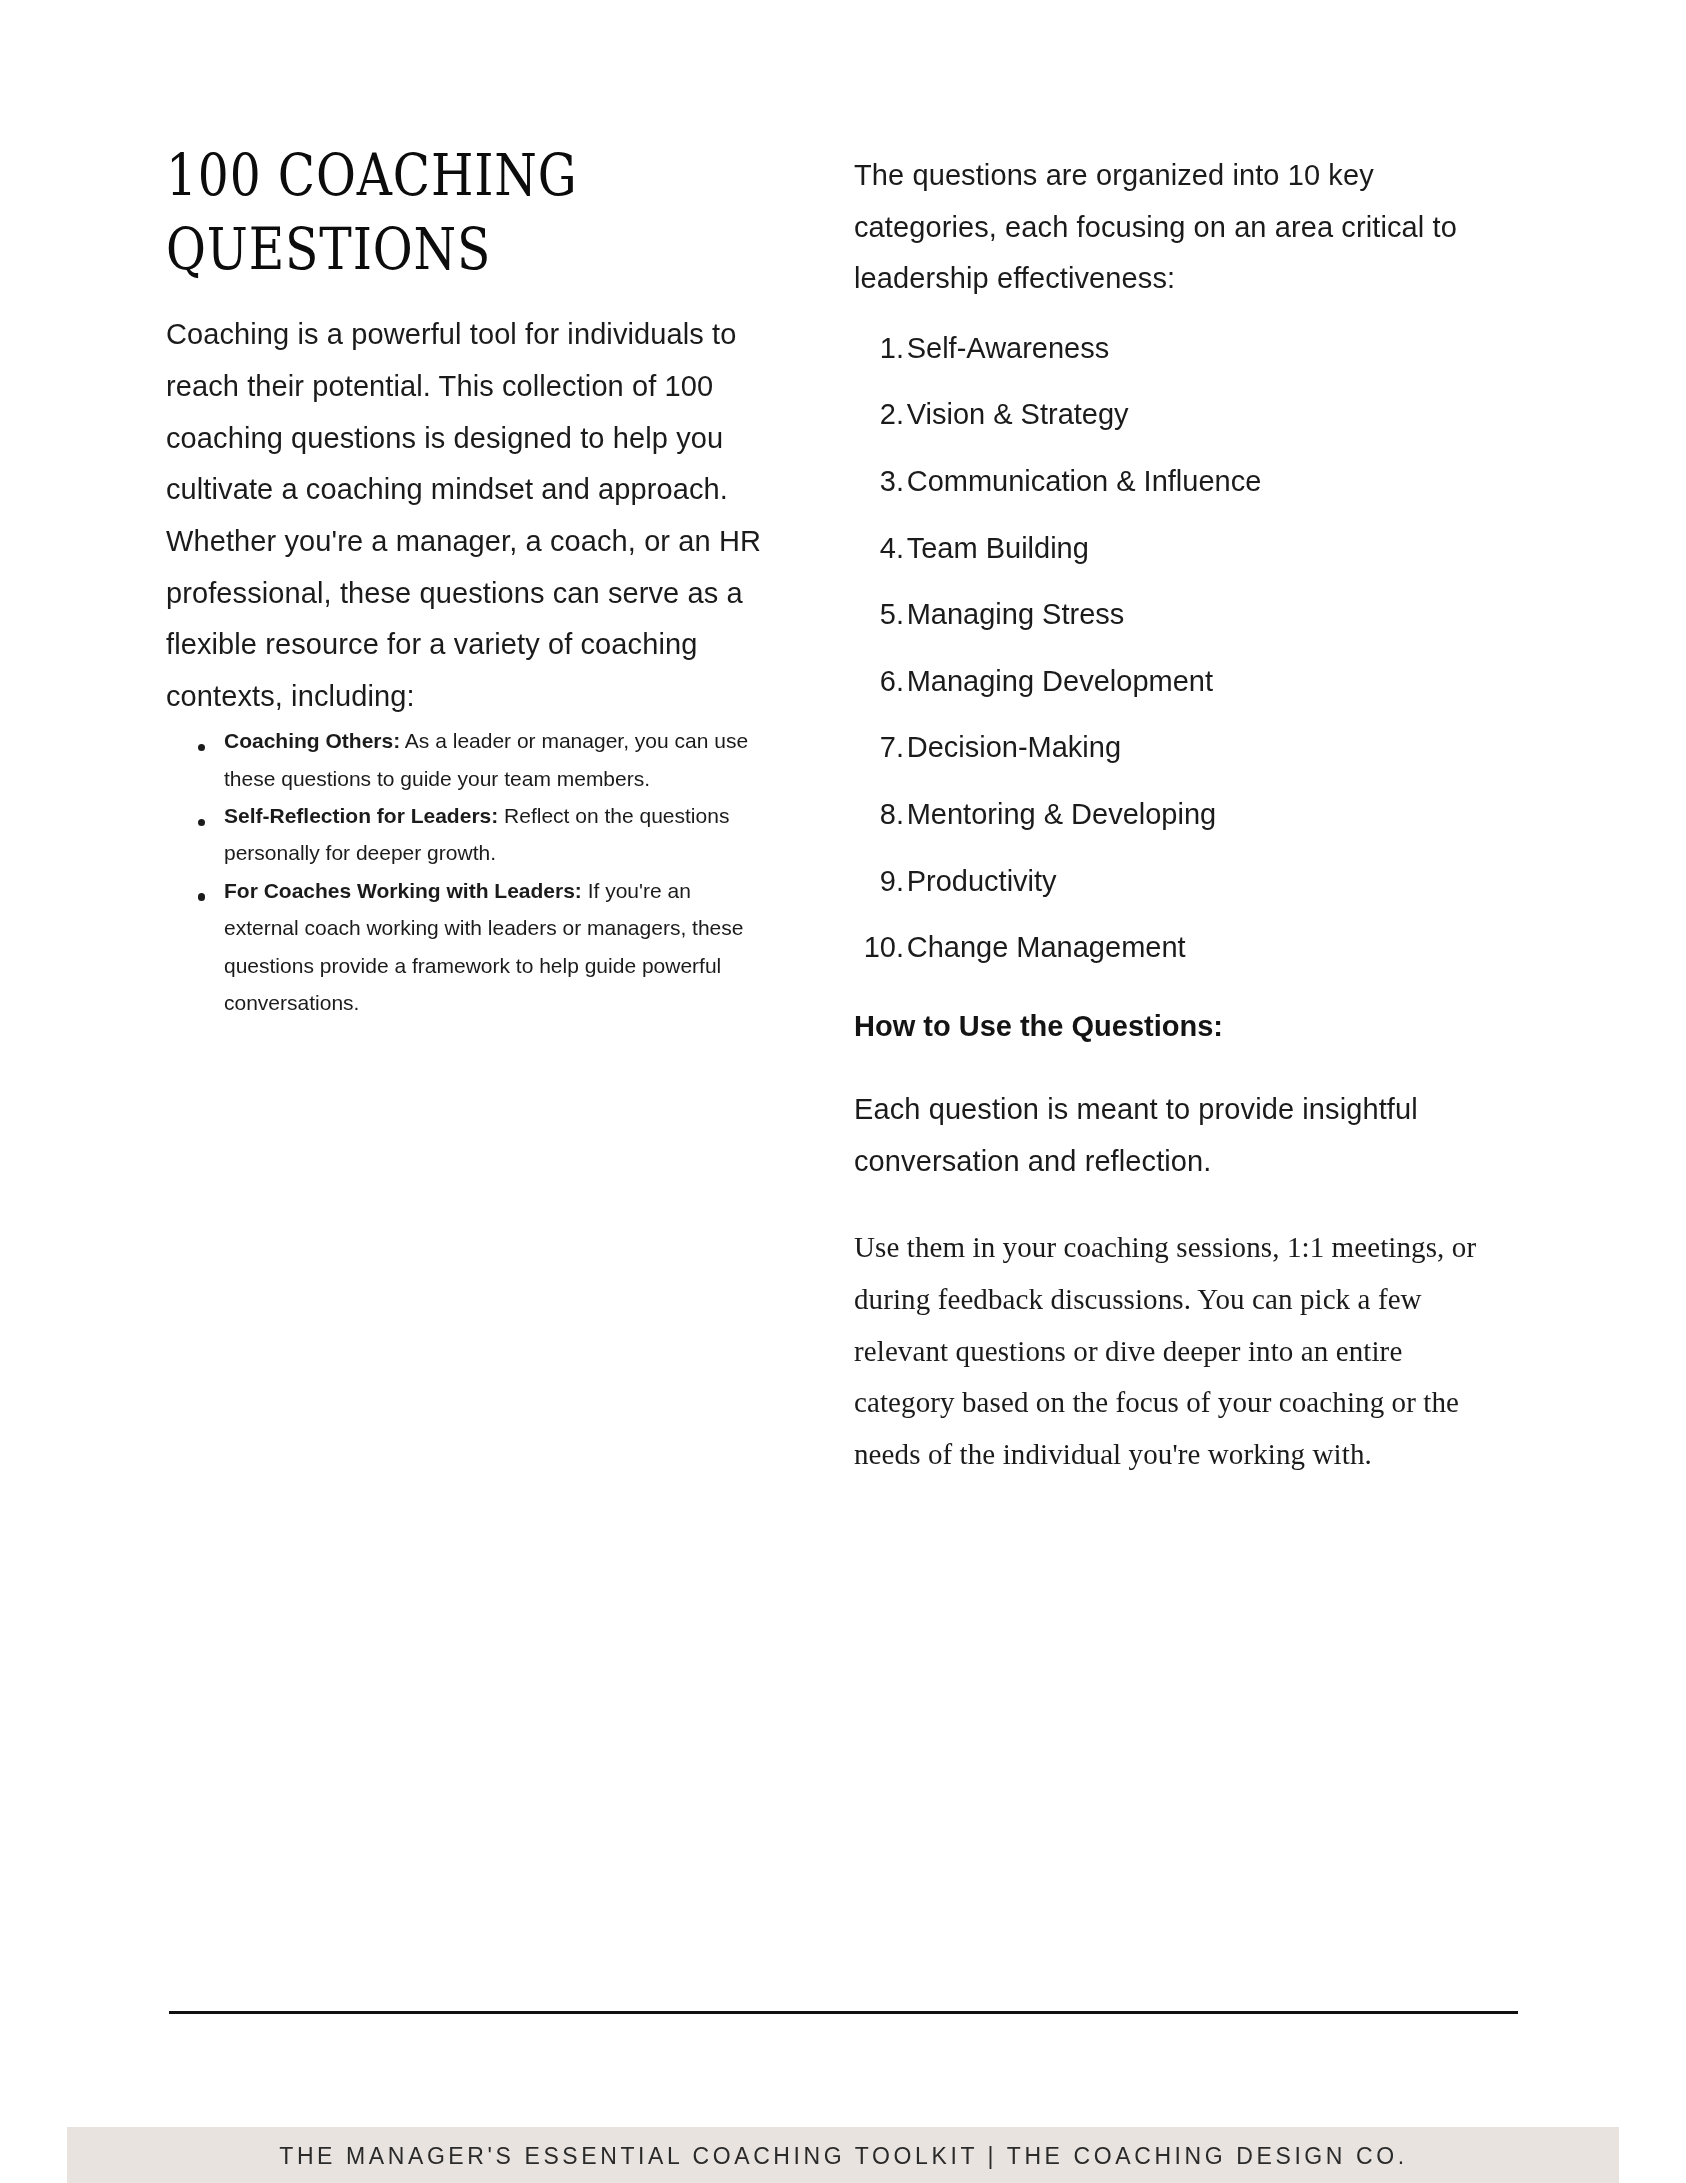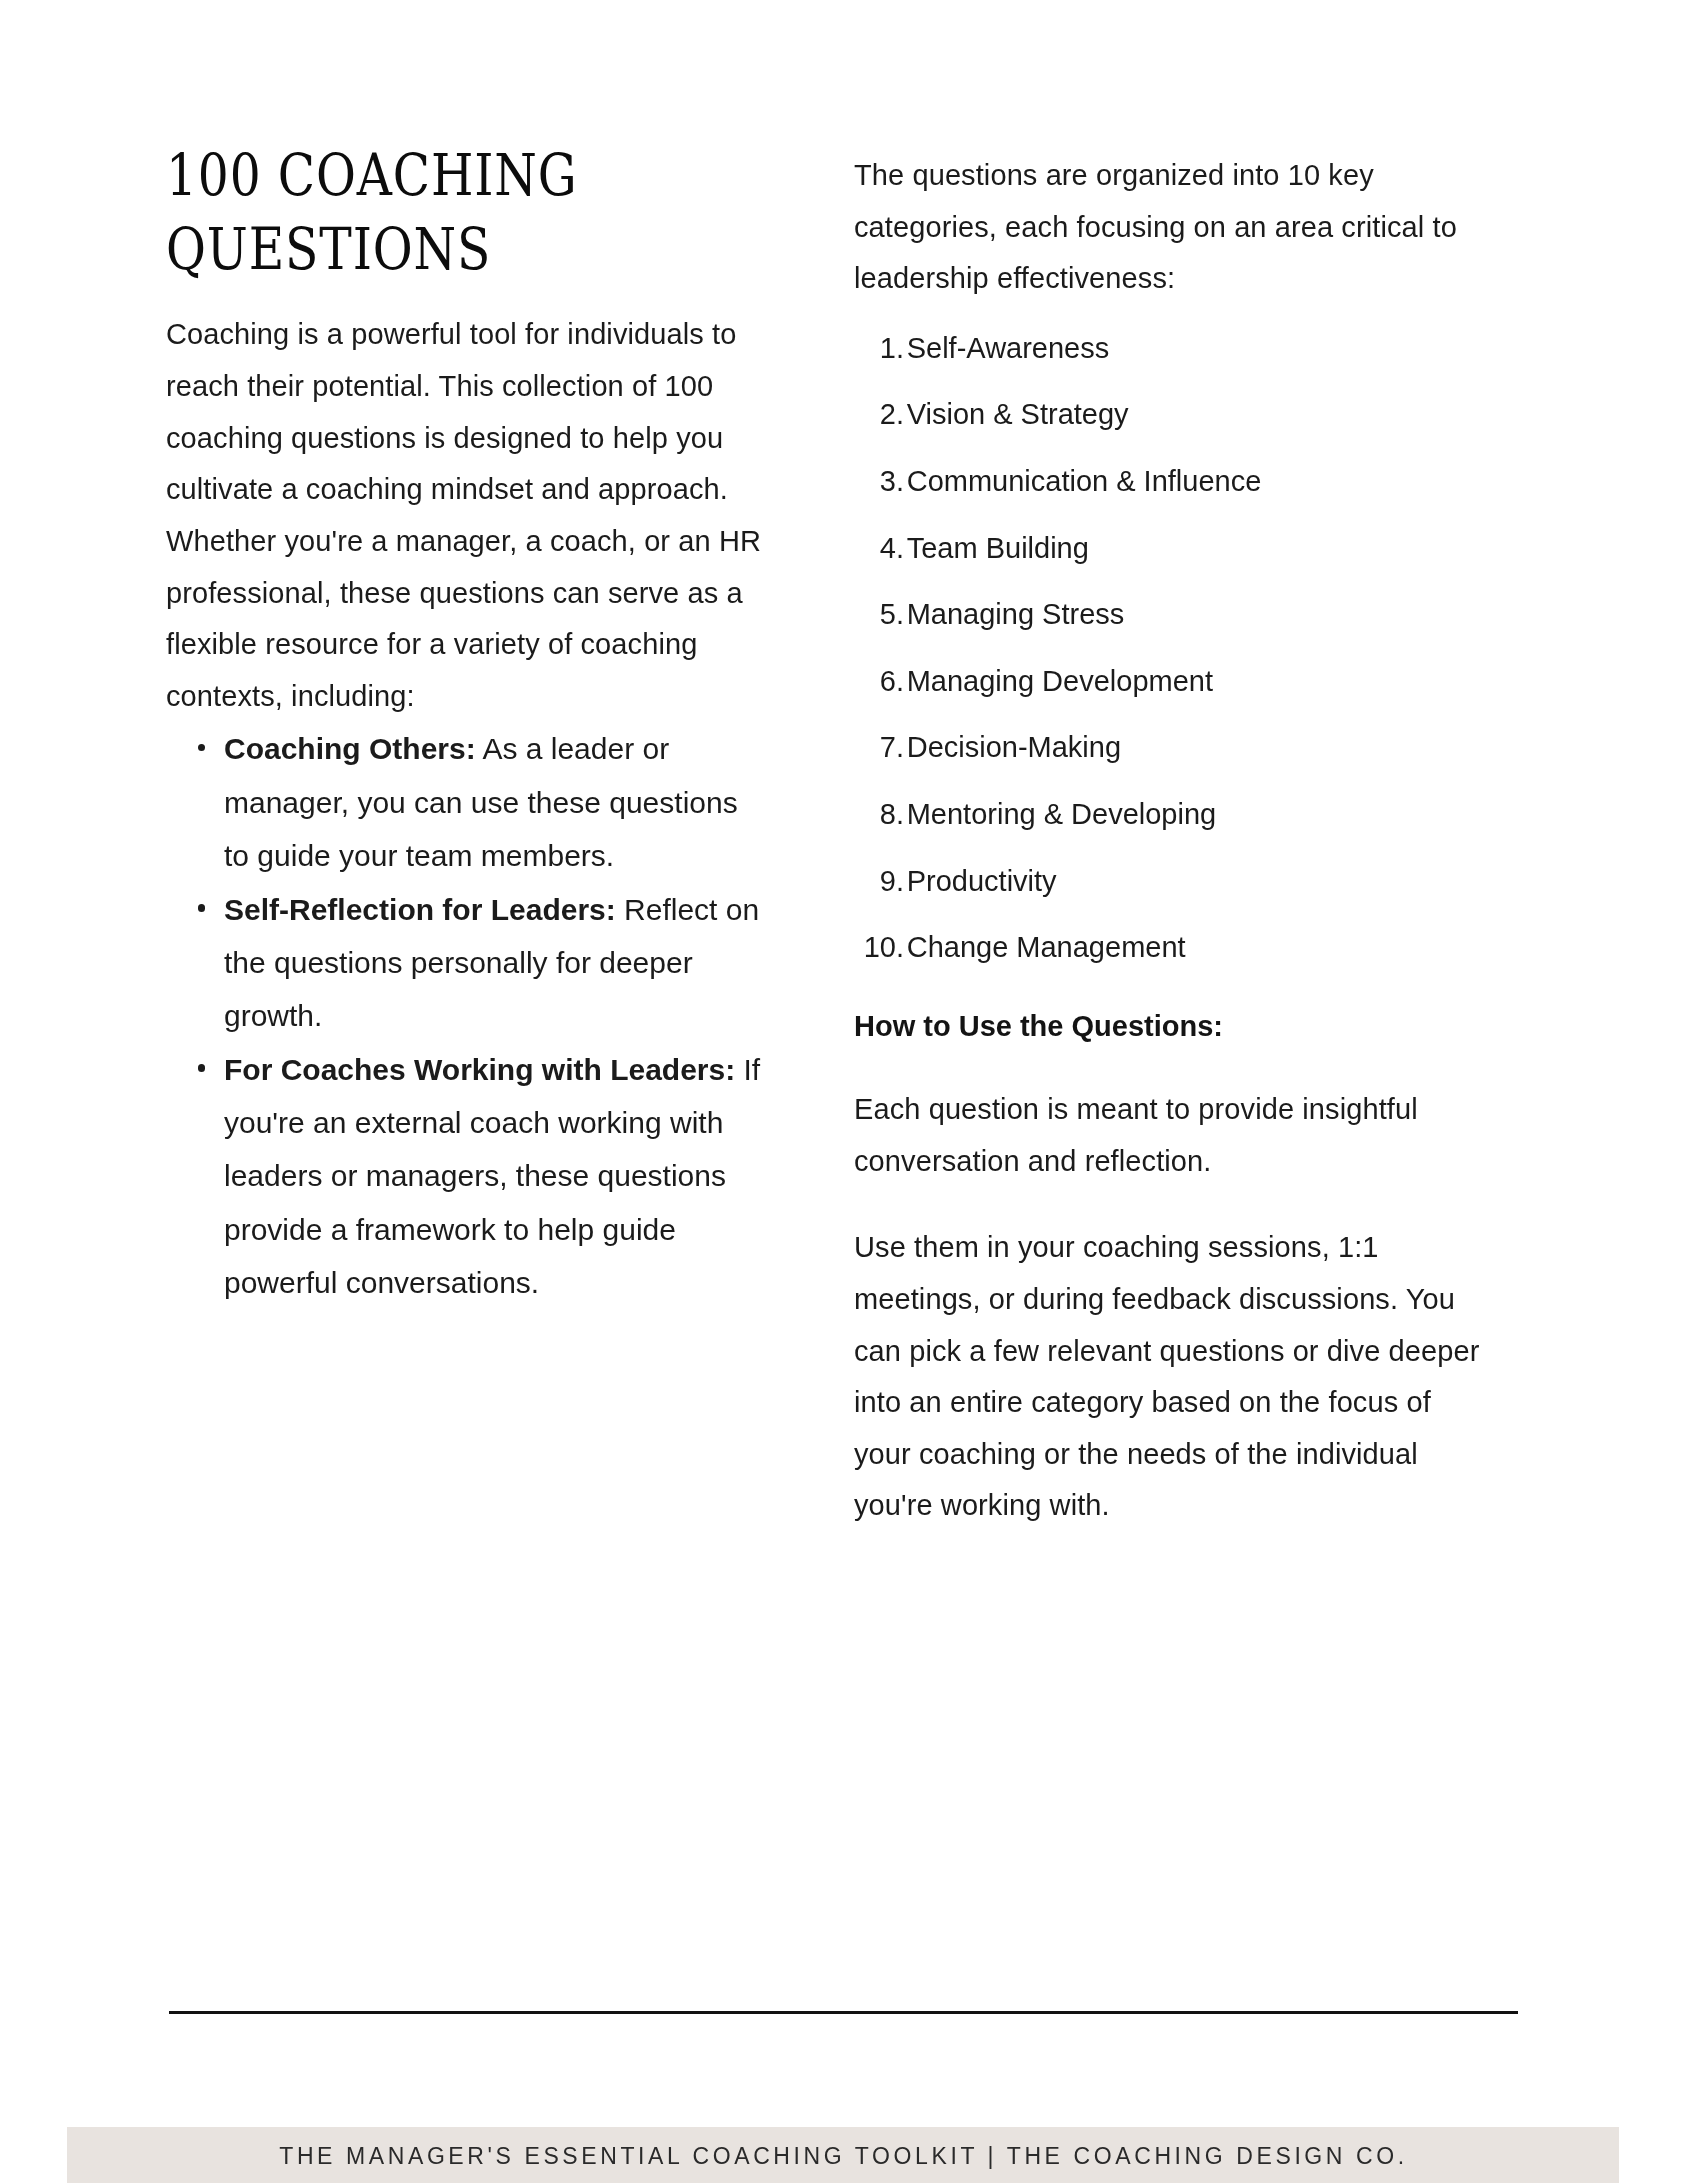--- a/index.html
+++ b/index.html
@@ -61,21 +61,21 @@
 
   
   ul.bullets {
     list-style: none;
     margin: 0;
     padding: 0;
   }
   ul.bullets > li {
     position: relative;
     padding-left: 58px;
-    font-size: 30px;
+    font-size: 21px;
     line-height: 1.78;
     color: #1b1b1b;
   }
   ul.bullets > li::before {
     content: "";
     position: absolute;
     left: 32px;
     top: 21.6px;
     width: 7.4px;
     height: 7.4px;
@@ -213,21 +213,21 @@
         <li>
             <span class="num">10.</span>
             <span class="cat">Change Management</span>
           </li>
       </ol>
 
       <p class="subhead">How to Use the Questions:</p>
 
       <p class="body-text" style="margin-top:35px;">Each question is meant to provide insightful conversation and reflection.</p>
 
-      <p class="body-text" style="margin-top:35px;">Use them in your coaching sessions, 1:1 meetings, or during feedback discussions. You can pick a few relevant questions or dive deeper into an entire category based on the focus of your coaching or the needs of the individual you're working with.</p>
+      <p class="body-text" style="margin-top:35px;font-family:Liberation Serif, serif;">Use them in your coaching sessions, 1:1 meetings, or during feedback discussions. You can pick a few relevant questions or dive deeper into an entire category based on the focus of your coaching or the needs of the individual you're working with.</p>
 
     </div>
 
   </div>
 
   <div class="divider"></div>
 
   <div class="footer-band" style="background: rgb(232, 227, 223);"></div>
   <div class="footer-text">THE MANAGER'S ESSENTIAL COACHING TOOLKIT | THE COACHING DESIGN CO.</div>
 

